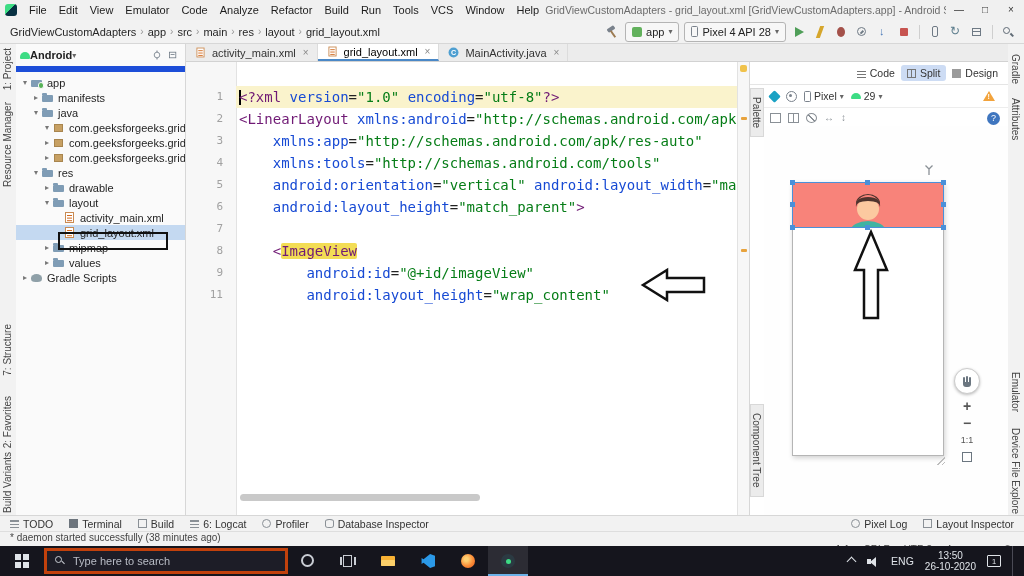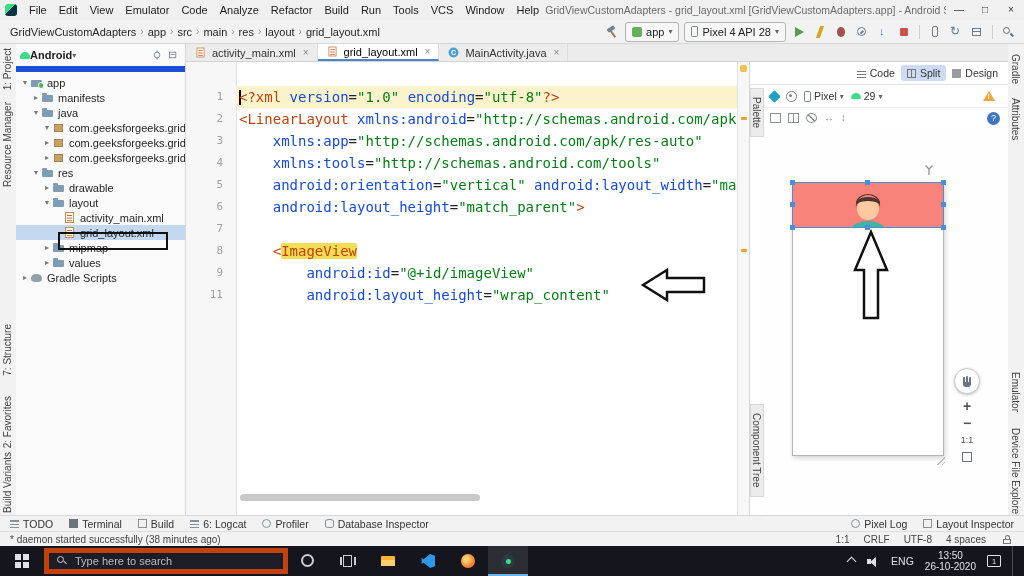--- a/index.html
+++ b/index.html
@@ -87,21 +87,21 @@
   .tab .x{color:#888;font-size:10px;margin-left:2px;}
 
   
   #code{position:absolute;left:186px;top:62px;width:563px;height:453px;background:#fff;overflow:hidden;}
   #gbg{position:absolute;left:0;top:0;bottom:0;width:50px;background:#f7f7f7;border-right:1px solid #e2e2e2;}
   #lines{position:absolute;left:0;right:11px;top:24px;}
   .cl{display:flex;height:22px;}
   .ln{flex:0 0 50px;box-sizing:border-box;text-align:right;padding-right:13px;font:11px/22px "DejaVu Sans Mono","Liberation Mono",monospace;color:#a1a1a1;}
   .ct{flex:1;white-space:pre;overflow:hidden;font:14px/22px "DejaVu Sans Mono","Liberation Mono",monospace;color:#222;padding-left:3px;}
   .crow .ct{background:#faf3cc;}
-  .st{color:#c2410c;}
+  .st{color:#701a75;}
   .sa{color:#174ad4;}
   .sv{color:#067d17;}
   .sp{color:#222;}
   .hl{background:#f3dd55;border-radius:2px;}
   .caret{display:inline-block;width:1.5px;height:15px;background:#000;vertical-align:-3px;margin-right:-1.5px;}
   #vstrip{position:absolute;right:0;top:0;bottom:0;width:11px;background:#f7f7f7;border-left:1px solid #e2e2e2;}
   .vind{position:absolute;right:2px;top:3px;width:7px;height:7px;background:#f0c24b;border-radius:2px;}
   .vmark{position:absolute;right:2px;width:6px;height:3px;background:#e8a33d;border-radius:1px;}
   #hscroll{position:absolute;left:54px;bottom:14px;width:240px;height:7px;background:#c9c9c9;border-radius:4px;}
 
@@ -152,32 +152,32 @@
 
   
   #bottombar{position:absolute;left:0;top:515px;right:0;height:16px;background:#f2f2f2;border-top:1px solid #d7d7d7;display:flex;align-items:center;padding:0 10px;box-sizing:border-box;font-size:10.5px;color:#333;gap:16px;}
   .bbitem{display:flex;align-items:center;gap:4px;white-space:nowrap;}
   #bbr{margin-left:auto;display:flex;gap:16px;}
   .bbic{width:9px;height:9px;border:1.2px solid #8a9096;box-sizing:border-box;flex:none;}
   .bbic.lines{border:none;background:repeating-linear-gradient(0deg,#8a9096 0 1.2px,transparent 1.2px 3.2px);}
   .bbic.round{border-radius:50%;}
   .bbic.cyl{border-radius:4px/2.5px;}
   .bbic.fillc{background:#6c747c;border:none;}
-  #statusbar{position:absolute;left:0;top:531px;right:0;height:15px;background:#f2f2f2;border-top:1px solid #dedede;display:flex;align-items:center;padding:0 10px;box-sizing:border-box;font-size:10px;color:#444;}
+  #statusbar{position:absolute;left:0;top:531px;right:0;height:15px;background:#f2f2f2;border-top:1px solid #dedede;display:flex;align-items:flex-start;padding:0 10px;box-sizing:border-box;font-size:10px;color:#444;flex-direction:column;}
   #sbright{margin-left:auto;display:flex;align-items:center;gap:14px;}
   .lock{width:14px;height:13px;position:relative;}
   .lock::before{content:"";position:absolute;left:3px;top:6px;width:8px;height:5px;border:1.2px solid #777;box-sizing:border-box;}
   .lock::after{content:"";position:absolute;left:4.5px;top:2px;width:5px;height:5px;border:1.2px solid #777;border-bottom:none;border-radius:3px 3px 0 0;box-sizing:border-box;}
 
   
   #taskbar{position:absolute;left:0;top:546px;right:0;height:30px;background:#15151d;display:flex;align-items:center;color:#dfe3e8;}
   #startbtn{width:44px;height:30px;display:flex;align-items:center;justify-content:center;flex:none;}
   .winlogo{width:14px;height:14px;position:relative;}
   .winlogo::before{content:"";position:absolute;left:0;top:0;width:6px;height:6px;background:#dfe3e8;box-shadow:8px 0 0 #dfe3e8,0 8px 0 #dfe3e8,8px 8px 0 #dfe3e8;}
-  #searchbox{width:244px;height:26px;margin:2px 0;background:#1d1d27;border:5px solid #c2410c;box-sizing:border-box;display:flex;align-items:center;gap:7px;padding:0 8px;flex:none;}
+  #searchbox{width:244px;height:26px;margin:2px 0;background:#1d1d27;border:3px solid #c2410c;box-sizing:border-box;display:flex;align-items:center;gap:7px;padding:0 8px;flex:none;}
   .mag{width:11px;height:11px;position:relative;flex:none;}
   .mag::before{content:"";position:absolute;left:0;top:0;width:7px;height:7px;border:1.4px solid #c9cdd4;border-radius:50%;box-sizing:border-box;}
   .mag::after{content:"";position:absolute;left:6px;top:6px;width:4px;height:1.4px;background:#c9cdd4;transform:rotate(45deg);}
   #searchtext{color:#b9bdc6;font-size:11px;white-space:nowrap;}
   #tapps{display:flex;height:30px;}
   .appbtn{width:40px;height:30px;display:flex;align-items:center;justify-content:center;}
   .appbtn.active{background:rgba(255,255,255,.10);box-shadow:inset 0 -2px 0 #6cb2e8;}
   .appic{position:relative;width:16px;height:16px;}
   .appic::before,.appic::after{content:"";position:absolute;}
   .cortana::before{left:1px;top:1px;width:13px;height:13px;border:2px solid #c9cdd4;border-radius:50%;box-sizing:border-box;}

